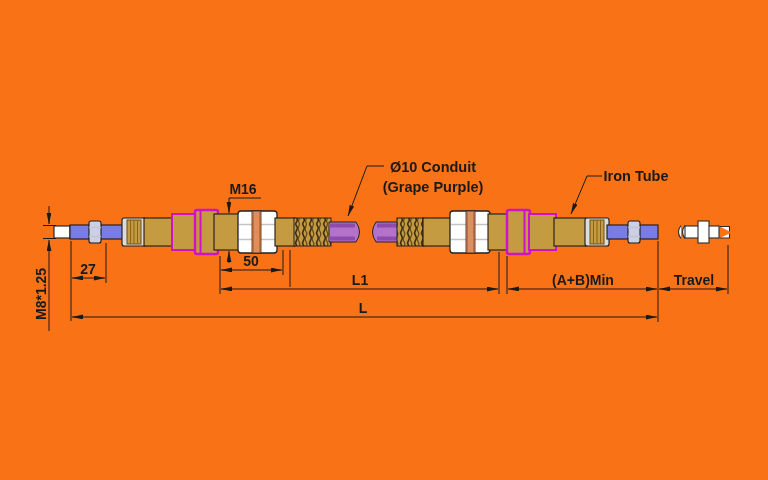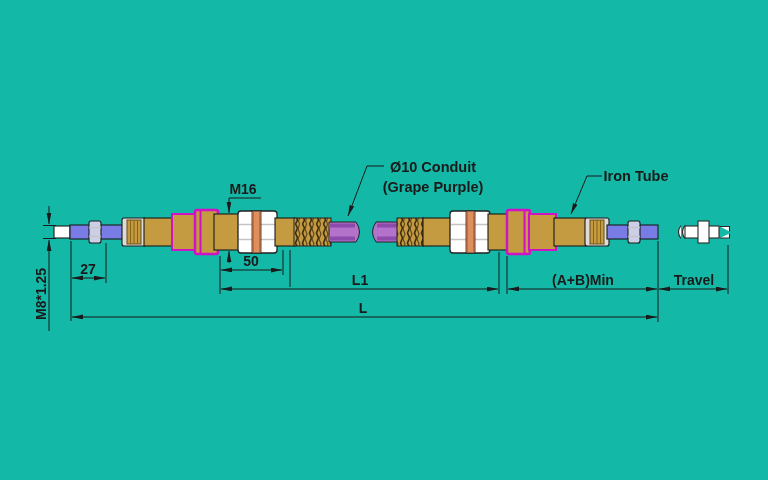--- a/index.html
+++ b/index.html
@@ -1,16 +1,16 @@
 <!DOCTYPE html>
 <html><head>
 <meta charset="utf-8">
 <style>
   html,body{margin:0;padding:0;background:#fff;}
-  #stage{position:relative;width:768px;height:480px;background:#14b8a6;overflow:hidden;
+  #stage{position:relative;width:768px;height:480px;background:#f97316;overflow:hidden;
          font-family:"Liberation Sans", sans-serif;}
   svg{position:absolute;left:0;top:0;}
   .ln{stroke:#1a1a1a;stroke-width:1;fill:none;}
   .outline{stroke:#1a1a1a;stroke-width:1.1;}
   .phantom{stroke:#2a2a2a;stroke-width:1.1;fill:#ffffff;}
   .dimtxt{font-size:14px;font-weight:600;fill:#1a1a1a;}
   .lbltxt{font-size:14.5px;font-weight:600;fill:#1a1a1a;}
   .facet{stroke:#c4c4c4;stroke-width:1.4;fill:none;}
   .rib{stroke:#876318;stroke-width:1;fill:none;}
 </style>

